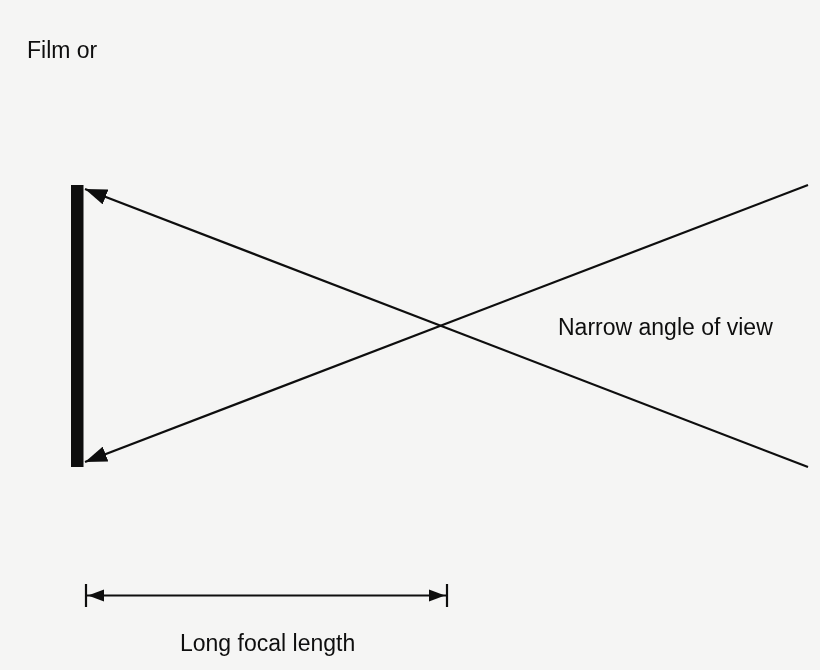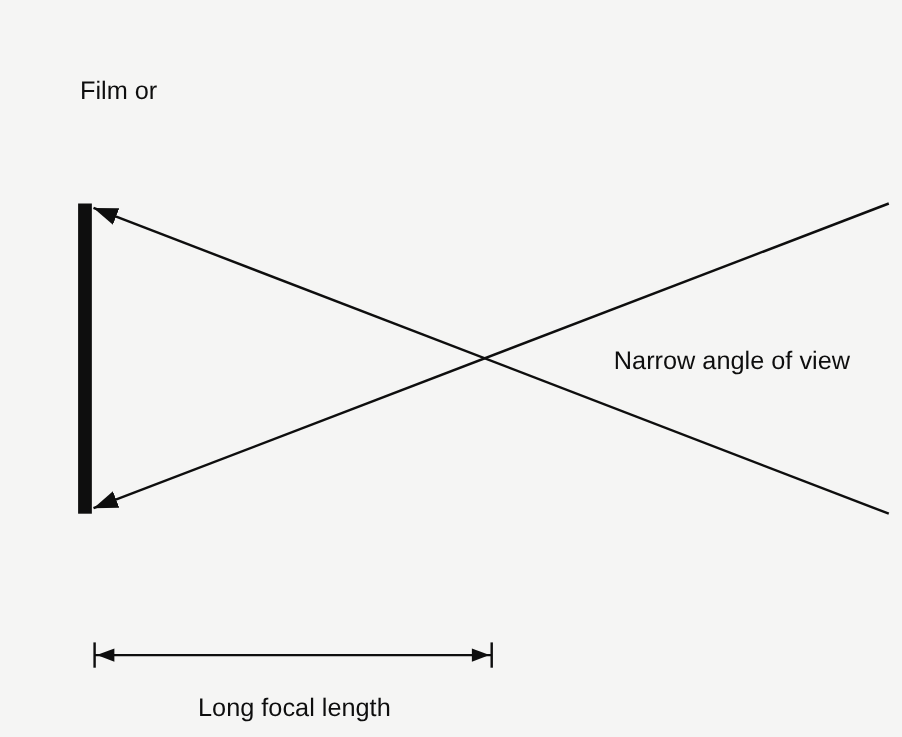--- a/index.html
+++ b/index.html
@@ -28,25 +28,24 @@
   .ink-fill   { fill: var(--ink); stroke: none; }
   .label {
     position: absolute;
     color: var(--ink);
     font-size: 23px;
     white-space: nowrap;
     letter-spacing: 0;
     text-align: center;
   }
   .sensor-label {
-    left: 5px; top: 38px;
+    left: 27px; top: 38px;
     width: 138px;
-    text-align: right;
+    text-align: left;
     line-height: 24px;
-    margin-top: 32px;
   }
   .view-label {
     left: 558px; top: 316px;
     line-height: 23px;
   }
   .focal-label {
     left: 180px; top: 632px;
     line-height: 23px;
   }
 </style>

